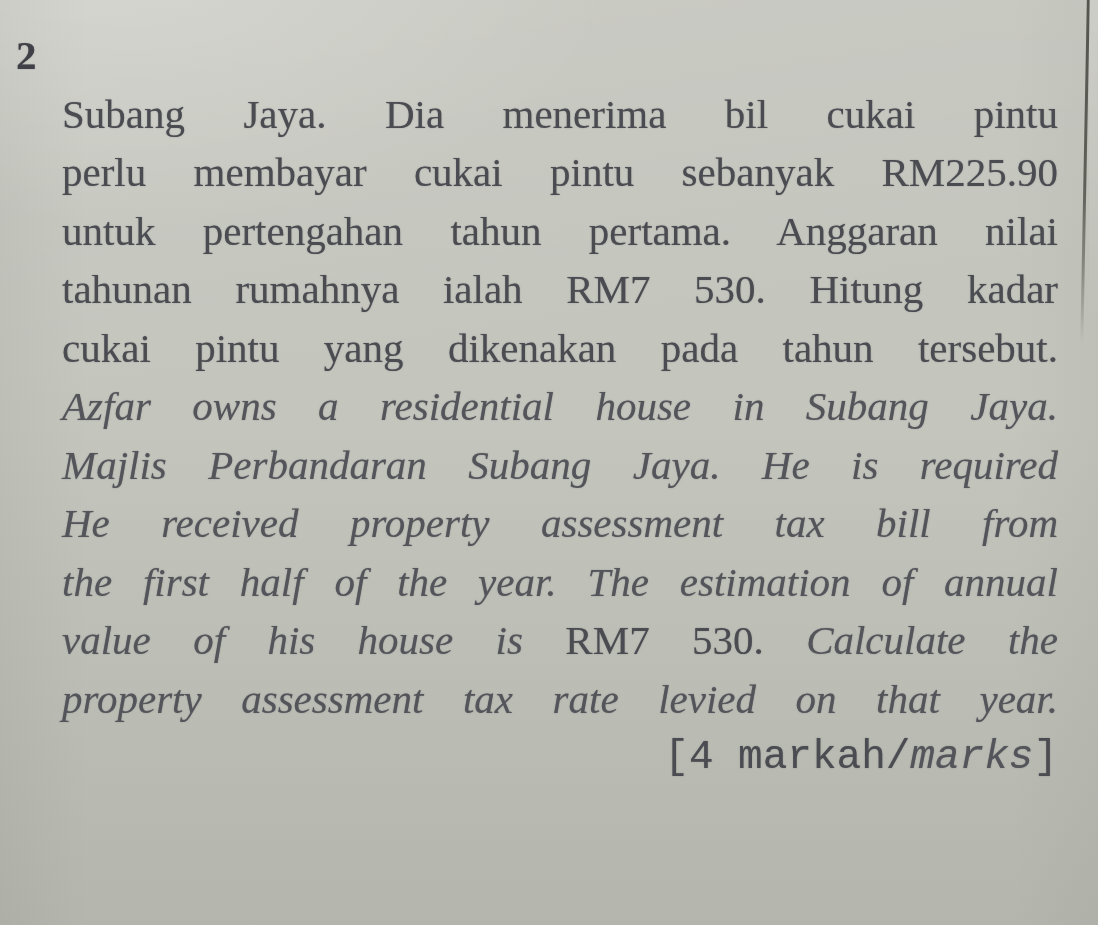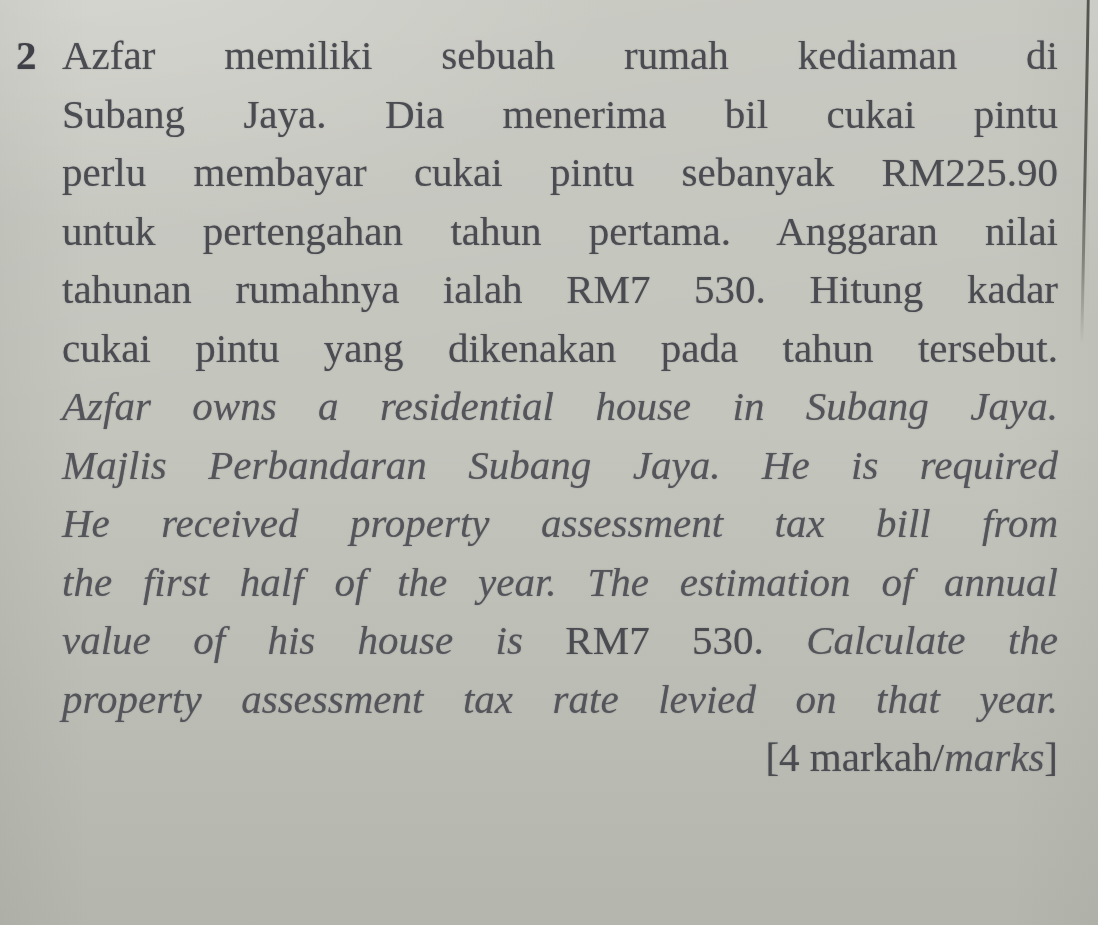--- a/index.html
+++ b/index.html
@@ -29,20 +29,21 @@
   }
   .line {
     text-align: justify;
     text-align-last: justify;
     height: 58.5px;
     overflow: visible;
   }
   .line.marks-line {
     text-align: center;
     text-align-last: right;
+    font-family: Liberation Mono, monospace;
   }
   .it { font-style: italic; color: #54555b; }
   .rm { font-style: normal; }
   #question-number {
     position: absolute;
     left: -46px;
     top: 0;
     font-weight: bold;
     color: #404148;
     font-style: normal;
@@ -71,21 +72,20 @@
 
 <div id="page">
 
   <div id="edge-rule"></div>
   <div id="corner-light"></div>
 
   <div id="text-block">
 
     <div class="line rm">
       <span id="question-number">2</span>
-      <span>Azfar memiliki sebuah rumah kediaman di</span>
     </div>
     <div class="line rm">
       <span>Subang Jaya. Dia menerima bil cukai pintu</span>
     </div>
     <div class="line rm">
       <span>perlu membayar cukai pintu sebanyak RM225.90</span>
     </div>
     <div class="line rm">
       <span>untuk pertengahan tahun pertama. Anggaran nilai</span>
     </div>

